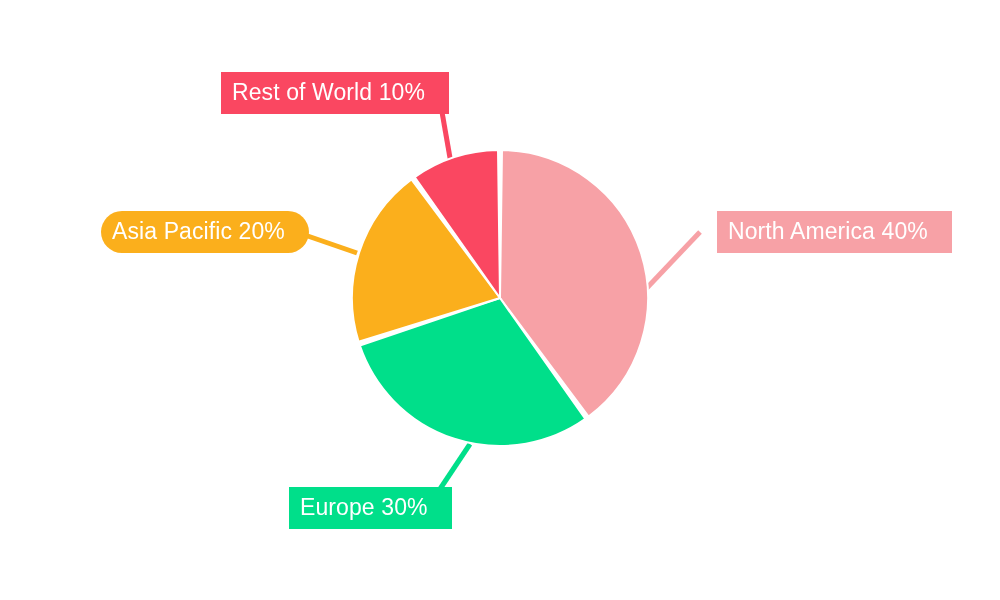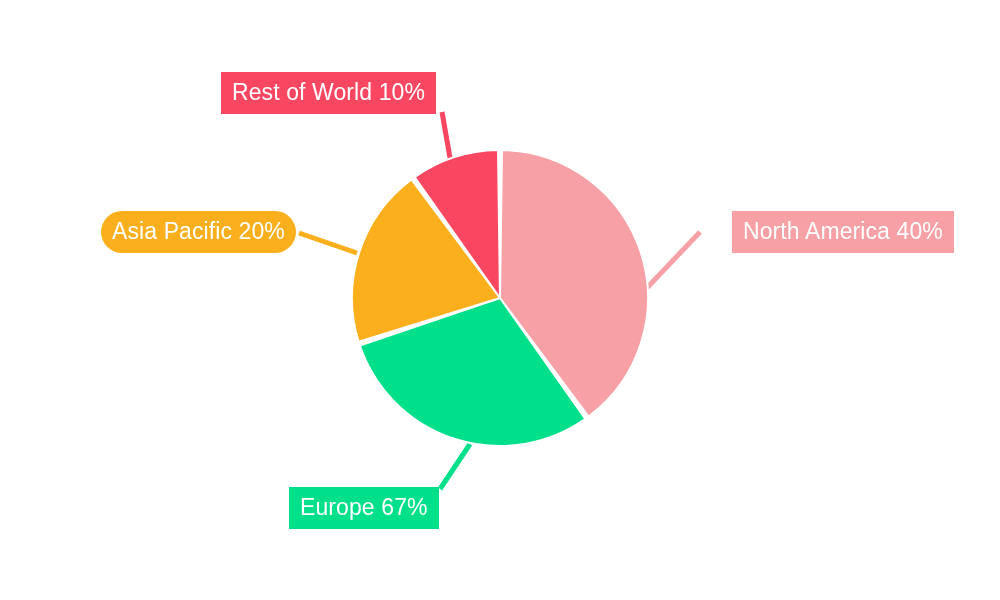--- a/index.html
+++ b/index.html
@@ -27,25 +27,25 @@
   }
   .callout-label {
     position: absolute;
     display: flex;
     align-items: center;
     box-sizing: border-box;
     color: #ffffff;
     font-size: 23px;
     line-height: 1;
     white-space: nowrap;
-    padding: 9px 11px 10px 11px;
+    padding: 9px 24px 10px 11px;
     letter-spacing: 0.1px;
   }
   #label-north-america {
-    left: 732px;
+    left: 717px;
     top: 211px;
   }
   #label-europe {
     left: 289px;
     top: 487px;
   }
   #label-asia-pacific {
     left: 101px;
     top: 211px;
   }
@@ -73,21 +73,21 @@
         <path d="M 500 298 L 358.64 341.83 A 148 148 0 0 1 411.40 179.45 Z" fill="#fbaf1c" stroke="#ffffff" stroke-width="2" stroke-linejoin="round"></path>
         <path d="M 500 298 L 414.63 177.10 A 148 148 0 0 1 498.00 150.01 Z" fill="#fa4761" stroke="#ffffff" stroke-width="2" stroke-linejoin="round"></path>
       </g>
   </svg>
 
   <div class="callout-label" id="label-north-america" style="background: rgb(247, 161, 166);">
     <span>North America 40%</span>
   </div>
 
   <div class="callout-label" id="label-europe" style="background: rgb(0, 223, 138);">
-    <span>Europe 67%</span>
+    <span>Europe 30%</span>
   </div>
 
   <div class="callout-label" id="label-asia-pacific" style="background: rgb(251, 175, 28); border-radius: 21px;">
     <span>Asia Pacific 20%</span>
   </div>
 
   <div class="callout-label" id="label-rest-of-world" style="background: rgb(250, 71, 97);">
     <span>Rest of World 10%</span>
   </div>
 

